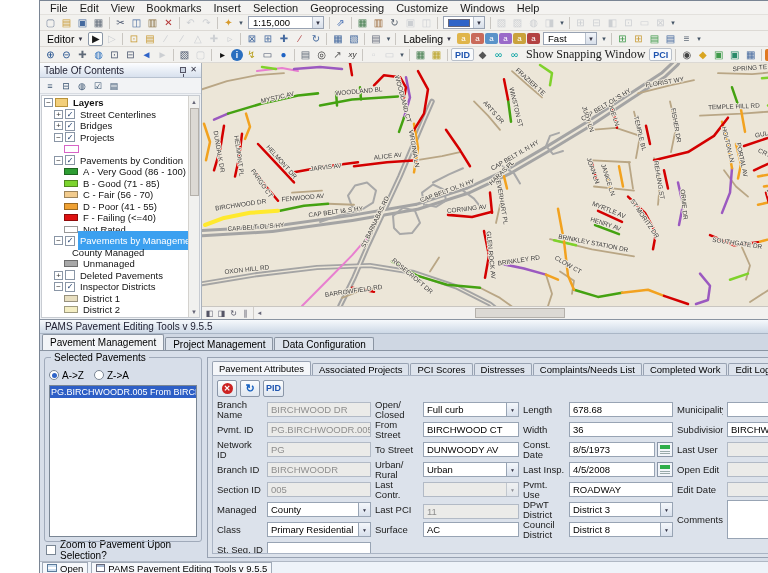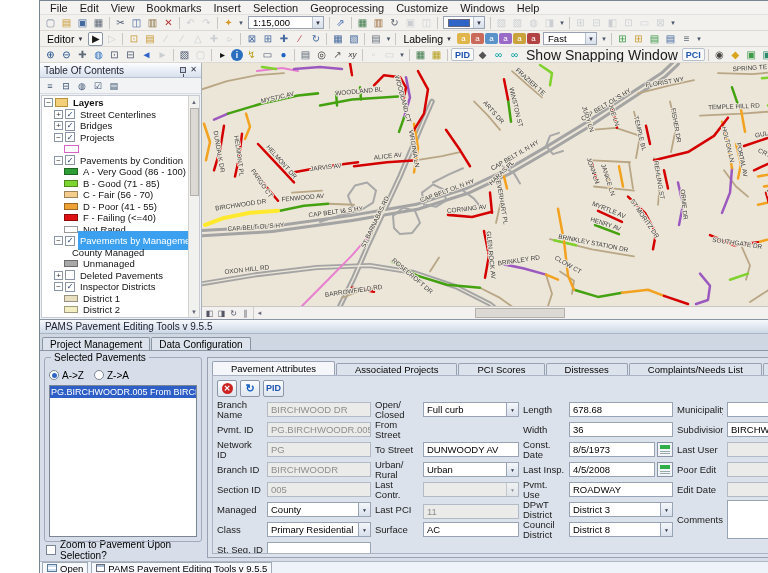--- a/index.html
+++ b/index.html
@@ -20,21 +20,21 @@
 .tcombo{height:13px;background:#fff;border:1px solid #98a2b2;font-size:9.5px;display:flex;align-items:center;padding-left:4px;margin:0 2px;flex:none;}
 .tcombo .cval{flex:1;overflow:hidden;}
 .tcombo .arr{font-size:6px;color:#334;background:linear-gradient(#f2f5fa,#d8dfe9);border-left:1px solid #b8c0cc;height:100%;display:flex;align-items:center;padding:0 2px;margin-left:3px;}
 .tcombo .swatchbox{width:22px;height:8px;border:1px solid #667;}
 .tmenu{font-size:10.5px;padding:0 4px;display:flex;gap:3px;align-items:center;flex:none;}
 .tmenu .arr{font-size:6px;color:#334;}
 .tag{width:13px;height:11px;border-radius:2px;font-size:8px;color:#fff;display:flex;align-items:center;justify-content:center;flex:none;}
 .tbadge{min-width:12px;height:12px;font-size:8.5px;font-weight:bold;color:#fff;display:flex;align-items:center;justify-content:center;border-radius:2px;padding:0 1px;flex:none;}
 .tbadge.round{border-radius:50%;}
 .ttxt{font-size:9px;font-weight:bold;padding:0 3px;border:1px solid #b9c0ca;background:#f8fafc;height:13px;display:flex;align-items:center;border-radius:2px;flex:none;}
-.tlabel{font-size:14px;padding:0 3px;color:#1a1a1a;flex:none;}
+.tlabel{font-size:12px;padding:0 3px;color:#1a1a1a;flex:none;font-family:Liberation Serif, serif;}
 
 
 .main{height:256px;display:flex;flex:none;background:#dfe3e8;}
 .toc{width:162px;background:#eef1f5;border-right:1px solid #a8b0ba;display:flex;flex-direction:column;flex:none;}
 .toc-head{height:15px;background:linear-gradient(#fcfdff,#d8e1ee);border-bottom:1px solid #b8c2d0;display:flex;align-items:center;font-size:10px;padding:0 4px;color:#223;flex:none;}
 .toc-head-btns{margin-left:auto;display:flex;align-items:center;gap:4px;}
 .pinicon{width:6px;height:6px;border:1px solid #556;background:#cdd6e4;position:relative;display:inline-block;}
 .pinicon::after{content:"";position:absolute;left:2px;top:6px;width:1px;height:3px;background:#556;}
 .closeicon{font-size:8px;color:#334;line-height:8px;}
 .toc-tools{height:16px;display:flex;align-items:center;gap:2px;padding:0 3px;border-bottom:1px solid #d8dce2;background:#f2f3f5;flex:none;}
@@ -78,21 +78,21 @@
 .radio-opt{display:flex;align-items:center;}
 .rdo{width:10px;height:10px;border-radius:50%;border:1px solid #7a8694;background:#fff;display:inline-flex;align-items:center;justify-content:center;margin-right:3px;flex:none;}
 .rdo.on::after{content:"";width:5px;height:5px;border-radius:50%;background:#2f64c8;}
 .listbox{flex:1;background:#fff;border:1px solid #7a8694;font-size:9px;overflow:hidden;}
 .litem{padding:1px 1px;white-space:nowrap;overflow:hidden;}
 .litem.sel{background:#2e5fc6;color:#fff;}
 .zoomrow{height:16px;display:flex;align-items:center;gap:4px;font-size:10px;padding-left:2px;flex:none;}
 .cb{width:10px;height:10px;border:1px solid #7a8694;background:#fff;flex:none;}
 .rightcol{flex:1;display:flex;flex-direction:column;border:1px solid #98a2b2;background:#dce2eb;padding:0 4px 3px;overflow:hidden;}
 .atabs{height:16px;display:flex;align-items:flex-end;margin-top:1px;flex:none;}
-.atab{font-size:9.5px;padding:0 18px;border:1px solid #98a2b2;border-bottom:none;background:#dde3ec;margin-right:1px;border-radius:2px 2px 0 0;height:12px;display:flex;align-items:center;white-space:nowrap;}
+.atab{font-size:9.5px;padding:0 6px;border:1px solid #98a2b2;border-bottom:none;background:#dde3ec;margin-right:1px;border-radius:2px 2px 0 0;height:12px;display:flex;align-items:center;white-space:nowrap;}
 .atab.active{background:#f4f6f9;height:14px;}
 .acontent{flex:1;border:1px solid #aab4c4;background:#dce2eb;padding:2px 4px;display:flex;flex-direction:column;overflow:hidden;}
 .atoolbar{height:20px;display:flex;gap:3px;align-items:center;flex:none;}
 .abtn{height:17px;min-width:20px;border:1px solid #8a96a8;background:linear-gradient(#fcfdfe,#dfe6ef);display:flex;align-items:center;justify-content:center;border-radius:2px;padding:0 2px;}
 .xcircle{width:11px;height:11px;background:#c22;border-radius:50%;color:#fff;font-size:8px;display:flex;align-items:center;justify-content:center;font-weight:bold;}
 .refr{color:#1560c0;font-size:11px;font-weight:bold;}
 .pidbtn{color:#1f55b0;font-weight:bold;font-size:9px;}
 .formgrid{display:grid;grid-template-columns:46px 104px 44px 96px 42px 104px 46px 110px;grid-auto-rows:19px;column-gap:4px;row-gap:1px;font-size:9.5px;margin-top:2px;}
 .flab{display:flex;align-items:center;line-height:9.5px;color:#1a1a1a;overflow:hidden;}
 .fwrap{display:flex;align-items:center;}
@@ -594,20 +594,21 @@
         <span class="sarr">◄</span>
         <span class="hthumb"></span>
         <span class="sarr" style="margin-left:auto">►</span>
       </div>
     </div>
   </div>
 
   <div class="pams">
     <div class="pams-title">PAMS Pavement Editing Tools v 9.5.5</div>
     <div class="ptabs" id="main-tabs">
+        <span class="ptab active">Pavement Management</span>
         <span class="ptab">Project Management</span>
         <span class="ptab">Data Configuration</span>
       </div>
     <div class="pbody">
       <div class="leftcol">
         <div class="gbox">
           <span class="gtitle">Selected Pavements</span>
           <div class="radios" id="sort-radios">
               <span class="radio-opt">
                 <span class="rdo on"></span>
@@ -662,20 +663,23 @@
               </div>
               <div class="flab" style="grid-area: 1 / 7;">Municipality</div>
               <div class="fwrap" style="grid-area: 1 / 8;">
                 <div class="fld fsel"></div>
               </div>
               <div class="flab" style="grid-area: 2 / 1;">Pvmt. ID</div>
               <div class="fwrap" style="grid-area: 2 / 2;">
                 <div class="fld ro">PG.BIRCHWOODR.005</div>
               </div>
               <div class="flab" style="grid-area: 2 / 3;">From Street</div>
+              <div class="fwrap" style="grid-area: 2 / 4;">
+                <div class="fld">BIRCHWOOD CT</div>
+              </div>
               <div class="flab" style="grid-area: 2 / 5;">Width</div>
               <div class="fwrap" style="grid-area: 2 / 6;">
                 <div class="fld">36</div>
               </div>
               <div class="flab" style="grid-area: 2 / 7;">Subdivision</div>
               <div class="fwrap" style="grid-area: 2 / 8;">
                 <div class="fld">BIRCHWOOD CITY</div>
               </div>
               <div class="flab" style="grid-area: 3 / 1;">Network ID</div>
               <div class="fwrap" style="grid-area: 3 / 2;">
@@ -700,21 +704,21 @@
               </div>
               <div class="flab" style="grid-area: 4 / 3;">Urban/ Rural</div>
               <div class="fwrap" style="grid-area: 4 / 4;">
                 <div class="fld fsel">Urban<span class="sarrow">▼</span></div>
               </div>
               <div class="flab" style="grid-area: 4 / 5;">Last Insp.</div>
               <div class="fwrap" style="grid-area: 4 / 6;">
                 <div class="fld">4/5/2008</div>
                 <span class="cal"></span>
               </div>
-              <div class="flab" style="grid-area: 4 / 7;">Poor Edit</div>
+              <div class="flab" style="grid-area: 4 / 7;">Open Edit</div>
               <div class="fwrap" style="grid-area: 4 / 8;">
                 <div class="fld ro"></div>
               </div>
               <div class="flab" style="grid-area: 5 / 1;">Section ID</div>
               <div class="fwrap" style="grid-area: 5 / 2;">
                 <div class="fld ro">005</div>
               </div>
               <div class="flab" style="grid-area: 5 / 3;">Last Contr.</div>
               <div class="fwrap" style="grid-area: 5 / 4;">
                 <div class="fld fsel ro">

